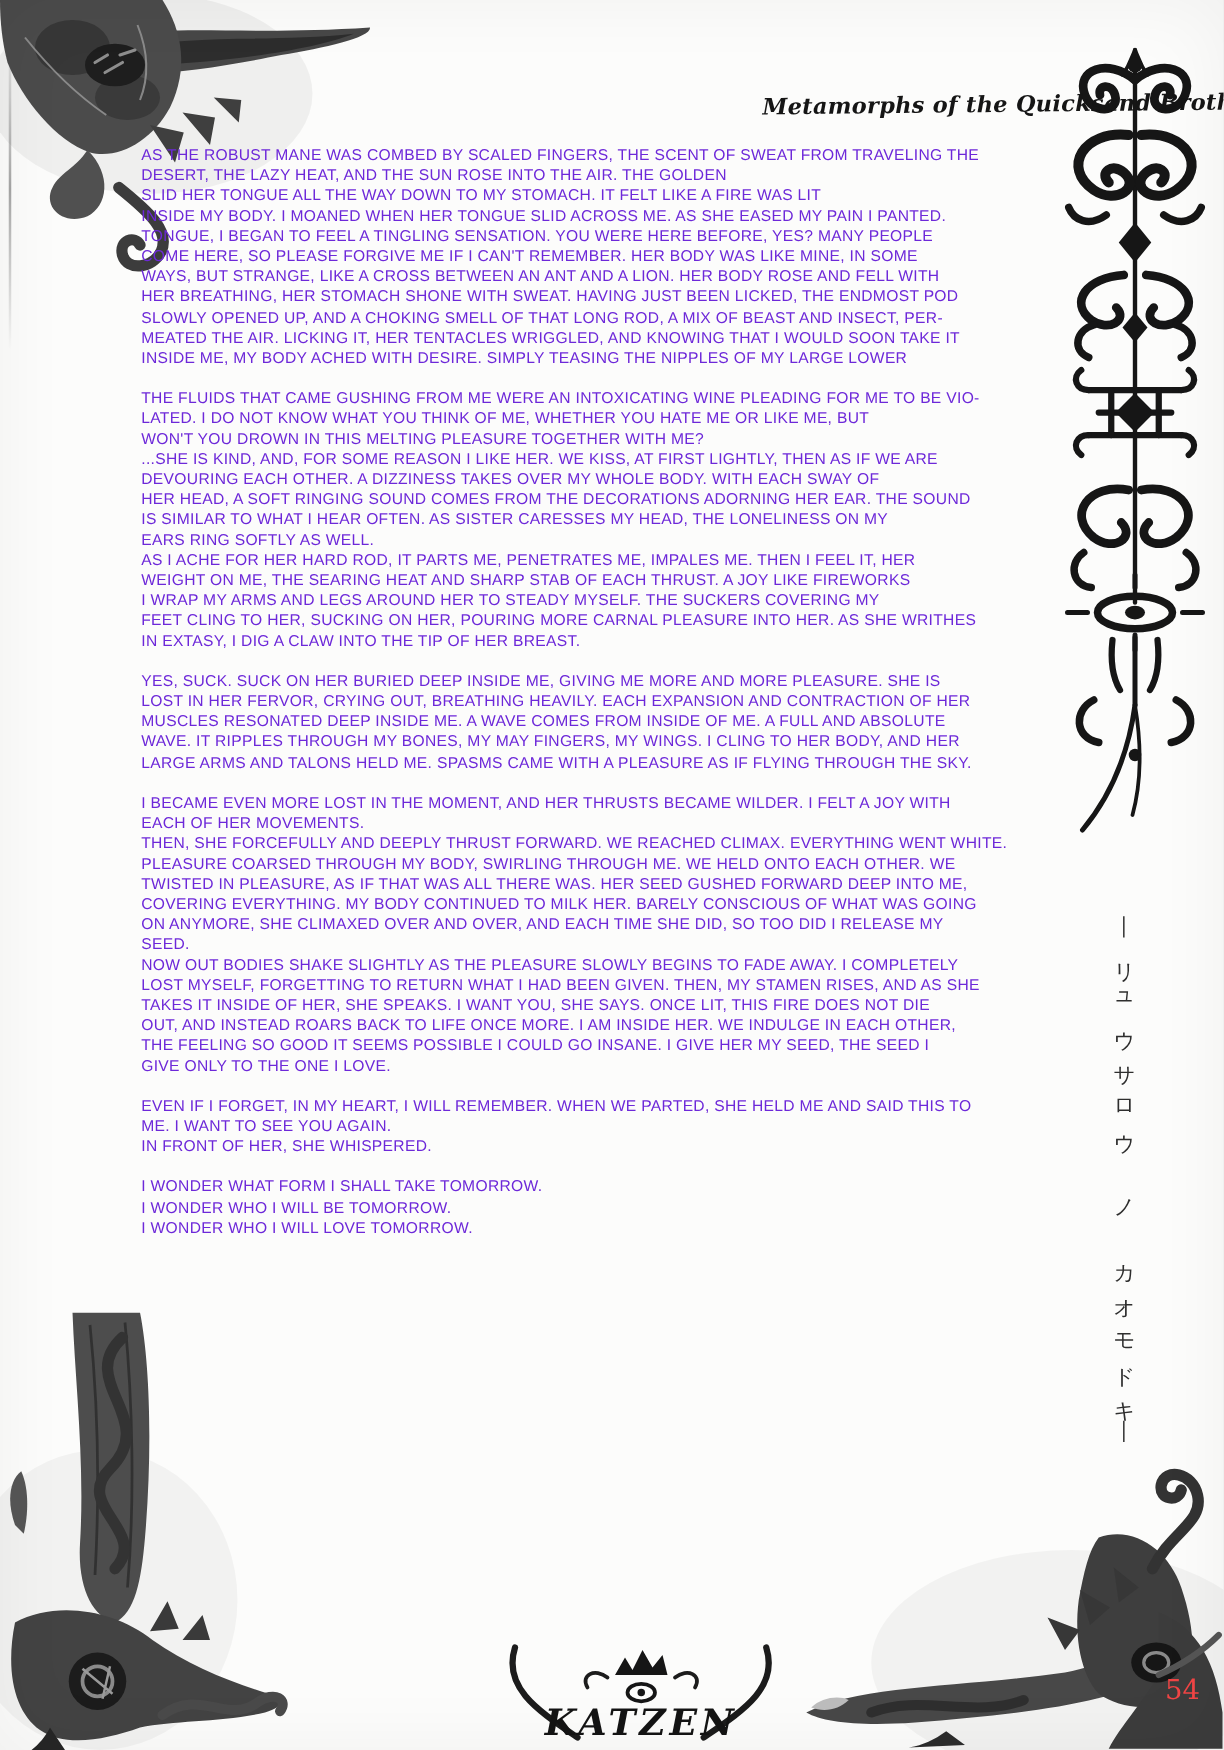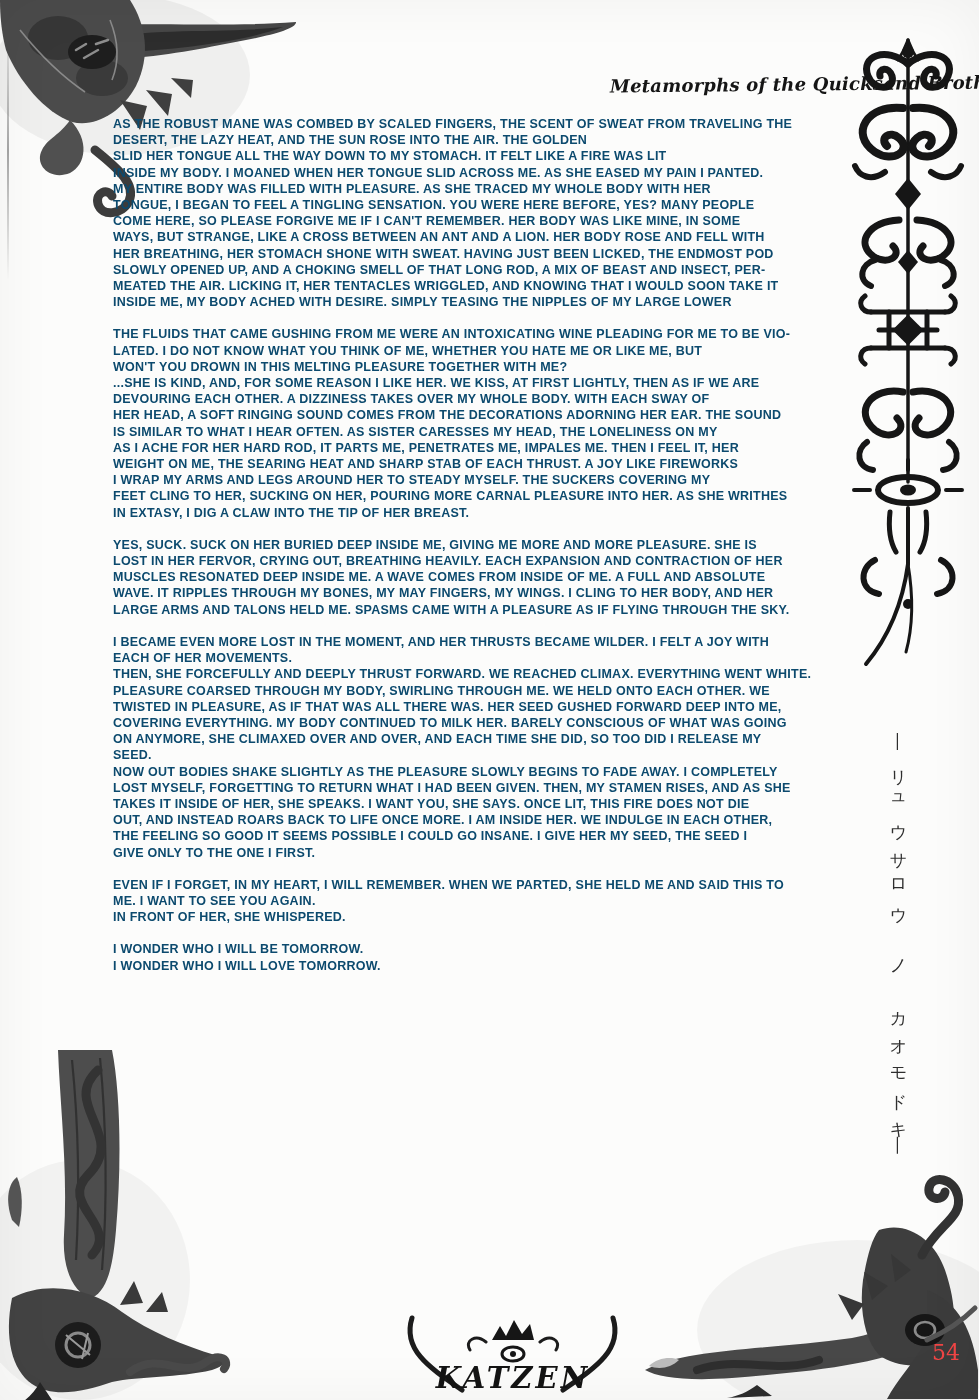--- a/index.html
+++ b/index.html
@@ -30,22 +30,22 @@
     position:absolute; left:610px; top:74px; width:290px;
     font-family:"DejaVu Serif", serif;
     font-style:italic; font-weight:bold;
     font-size:18px; color:#151515;
     letter-spacing:0.2px;
     transform:rotate(-0.6deg);
     white-space:nowrap;
   }
   .story {
     position:absolute; left:113px; top:116px; width:748px;
-    color:#0c4a6e;
-    font-size:12.5px; font-weight:bold;
+    color:#6d28d9;
+    font-size:12.5px; font-weight:normal;
     line-height:16.2px; letter-spacing:0.25px;
   }
   .para { margin:0 0 16px 0; }
   .line { white-space:nowrap; }
   .vertical-caption {
     position:absolute; left:888px; top:733px; height:440px;
     writing-mode:vertical-rl; text-orientation:mixed;
     font-family:"DejaVu Sans", sans-serif;
     font-size:17px; letter-spacing:8px;
     color:#2e2e2e;
@@ -118,37 +118,37 @@
   </svg>
 
   <div class="title">Metamorphs of the Quicksand Brothel</div>
 
   <div class="story">
       <div class="para">
         <div class="line">AS THE ROBUST MANE WAS COMBED BY SCALED FINGERS, THE SCENT OF SWEAT FROM TRAVELING THE</div>
         <div class="line">DESERT, THE LAZY HEAT, AND THE SUN ROSE INTO THE AIR. THE GOLDEN</div>
         <div class="line">SLID HER TONGUE ALL THE WAY DOWN TO MY STOMACH. IT FELT LIKE A FIRE WAS LIT</div>
         <div class="line">INSIDE MY BODY. I MOANED WHEN HER TONGUE SLID ACROSS ME. AS SHE EASED MY PAIN I PANTED.</div>
-        <div class="line">MY ENTIRE BODY WAS FILLED WITH PLEASURE. AS SHE TRACED MY WHOLE BODY WITH HER</div>
         <div class="line">TONGUE, I BEGAN TO FEEL A TINGLING SENSATION. YOU WERE HERE BEFORE, YES? MANY PEOPLE</div>
         <div class="line">COME HERE, SO PLEASE FORGIVE ME IF I CAN'T REMEMBER. HER BODY WAS LIKE MINE, IN SOME</div>
         <div class="line">WAYS, BUT STRANGE, LIKE A CROSS BETWEEN AN ANT AND A LION. HER BODY ROSE AND FELL WITH</div>
         <div class="line">HER BREATHING, HER STOMACH SHONE WITH SWEAT. HAVING JUST BEEN LICKED, THE ENDMOST POD</div>
         <div class="line">SLOWLY OPENED UP, AND A CHOKING SMELL OF THAT LONG ROD, A MIX OF BEAST AND INSECT, PER-</div>
         <div class="line">MEATED THE AIR. LICKING IT, HER TENTACLES WRIGGLED, AND KNOWING THAT I WOULD SOON TAKE IT</div>
         <div class="line">INSIDE ME, MY BODY ACHED WITH DESIRE. SIMPLY TEASING THE NIPPLES OF MY LARGE LOWER</div>
       </div>
       <div class="para">
         <div class="line">THE FLUIDS THAT CAME GUSHING FROM ME WERE AN INTOXICATING WINE PLEADING FOR ME TO BE VIO-</div>
         <div class="line">LATED. I DO NOT KNOW WHAT YOU THINK OF ME, WHETHER YOU HATE ME OR LIKE ME, BUT</div>
         <div class="line">WON'T YOU DROWN IN THIS MELTING PLEASURE TOGETHER WITH ME?</div>
         <div class="line">...SHE IS KIND, AND, FOR SOME REASON I LIKE HER. WE KISS, AT FIRST LIGHTLY, THEN AS IF WE ARE</div>
         <div class="line">DEVOURING EACH OTHER. A DIZZINESS TAKES OVER MY WHOLE BODY. WITH EACH SWAY OF</div>
         <div class="line">HER HEAD, A SOFT RINGING SOUND COMES FROM THE DECORATIONS ADORNING HER EAR. THE SOUND</div>
         <div class="line">IS SIMILAR TO WHAT I HEAR OFTEN. AS SISTER CARESSES MY HEAD, THE LONELINESS ON MY</div>
+        <div class="line">EARS RING SOFTLY AS WELL.</div>
         <div class="line">AS I ACHE FOR HER HARD ROD, IT PARTS ME, PENETRATES ME, IMPALES ME. THEN I FEEL IT, HER</div>
         <div class="line">WEIGHT ON ME, THE SEARING HEAT AND SHARP STAB OF EACH THRUST. A JOY LIKE FIREWORKS</div>
         <div class="line">I WRAP MY ARMS AND LEGS AROUND HER TO STEADY MYSELF. THE SUCKERS COVERING MY</div>
         <div class="line">FEET CLING TO HER, SUCKING ON HER, POURING MORE CARNAL PLEASURE INTO HER. AS SHE WRITHES</div>
         <div class="line">IN EXTASY, I DIG A CLAW INTO THE TIP OF HER BREAST.</div>
       </div>
       <div class="para">
         <div class="line">YES, SUCK. SUCK ON HER BURIED DEEP INSIDE ME, GIVING ME MORE AND MORE PLEASURE. SHE IS</div>
         <div class="line">LOST IN HER FERVOR, CRYING OUT, BREATHING HEAVILY. EACH EXPANSION AND CONTRACTION OF HER</div>
         <div class="line">MUSCLES RESONATED DEEP INSIDE ME. A WAVE COMES FROM INSIDE OF ME. A FULL AND ABSOLUTE</div>
@@ -162,28 +162,29 @@
         <div class="line">PLEASURE COARSED THROUGH MY BODY, SWIRLING THROUGH ME. WE HELD ONTO EACH OTHER. WE</div>
         <div class="line">TWISTED IN PLEASURE, AS IF THAT WAS ALL THERE WAS. HER SEED GUSHED FORWARD DEEP INTO ME,</div>
         <div class="line">COVERING EVERYTHING. MY BODY CONTINUED TO MILK HER. BARELY CONSCIOUS OF WHAT WAS GOING</div>
         <div class="line">ON ANYMORE, SHE CLIMAXED OVER AND OVER, AND EACH TIME SHE DID, SO TOO DID I RELEASE MY</div>
         <div class="line">SEED.</div>
         <div class="line">NOW OUT BODIES SHAKE SLIGHTLY AS THE PLEASURE SLOWLY BEGINS TO FADE AWAY. I COMPLETELY</div>
         <div class="line">LOST MYSELF, FORGETTING TO RETURN WHAT I HAD BEEN GIVEN. THEN, MY STAMEN RISES, AND AS SHE</div>
         <div class="line">TAKES IT INSIDE OF HER, SHE SPEAKS. I WANT YOU, SHE SAYS. ONCE LIT, THIS FIRE DOES NOT DIE</div>
         <div class="line">OUT, AND INSTEAD ROARS BACK TO LIFE ONCE MORE. I AM INSIDE HER. WE INDULGE IN EACH OTHER,</div>
         <div class="line">THE FEELING SO GOOD IT SEEMS POSSIBLE I COULD GO INSANE. I GIVE HER MY SEED, THE SEED I</div>
-        <div class="line">GIVE ONLY TO THE ONE I FIRST.</div>
+        <div class="line">GIVE ONLY TO THE ONE I LOVE.</div>
       </div>
       <div class="para">
         <div class="line">EVEN IF I FORGET, IN MY HEART, I WILL REMEMBER. WHEN WE PARTED, SHE HELD ME AND SAID THIS TO</div>
         <div class="line">ME. I WANT TO SEE YOU AGAIN.</div>
         <div class="line">IN FRONT OF HER, SHE WHISPERED.</div>
       </div>
       <div class="para">
+        <div class="line">I WONDER WHAT FORM I SHALL TAKE TOMORROW.</div>
         <div class="line">I WONDER WHO I WILL BE TOMORROW.</div>
         <div class="line">I WONDER WHO I WILL LOVE TOMORROW.</div>
       </div>
     </div>
 
   <div class="vertical-caption">―リュウサロウ　ノ　カオモドキ―</div>
 
   <svg class="deco bottom-left" width="240" height="350" viewBox="0 0 240 350" aria-hidden="true">
     <ellipse cx="80" cy="230" rx="110" ry="120" fill="#000" opacity="0.04"></ellipse>
     <path d="M58,0 L112,0 C120,40 122,110 116,180 C113,215 108,240 92,248 C74,244 62,220 64,185 C68,120 60,55 58,0 Z" fill="#4d4d4d"></path>

